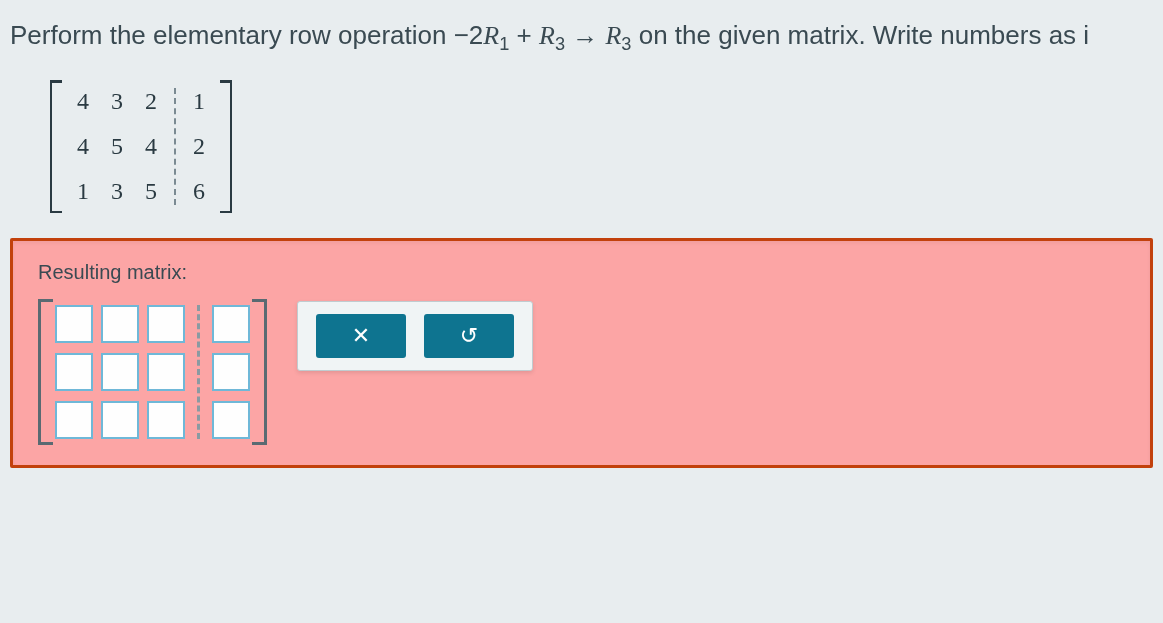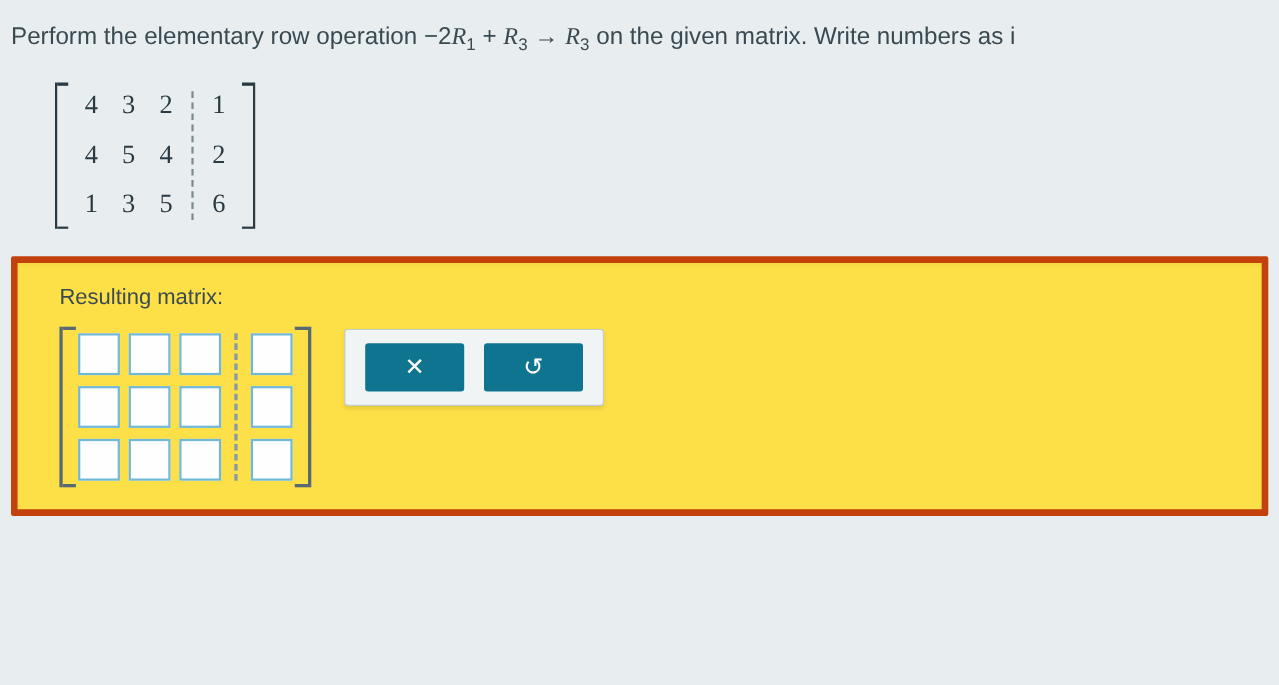--- a/index.html
+++ b/index.html
@@ -5,21 +5,21 @@
   body {
     margin: 0;
     padding: 20px 10px;
     font-family: Arial, Helvetica, sans-serif;
     background: #e8edef;
     color: #3a4a52;
     width: 1163px;
     box-sizing: border-box;
   }
   .instruction {
-    font-size: 22px;
+    font-size: 26px;
     color: #3a4a52;
     margin-bottom: 25px;
     white-space: nowrap;
   }
   .math-var { font-style: italic; font-family: 'Times New Roman', serif; }
   .sub { font-size: 0.7em; vertical-align: sub; }
   .matrix-display {
     display: inline-flex;
     align-items: stretch;
     margin-left: 40px;
@@ -55,23 +55,23 @@
     flex-direction: column;
     gap: 18px;
     padding: 0 8px;
   }
   .mcol span { text-align: center; min-width: 18px; }
   .vdash {
     border-left: 2px dashed #7a8a92;
     margin: 0 6px;
   }
   .answer-area {
-    border: 6px solid #c2410c;
-    background: #fde047;
-    padding: 20px 38px;
+    border: 3px solid #c2410c;
+    background: #fca5a5;
+    padding: 20px 25px;
     border-radius: 2px;
     box-shadow: inset 0 2px 4px rgba(0,0,0,0.05);
   }
   .answer-label {
     font-size: 20px;
     color: #3a4a52;
     margin-bottom: 15px;
   }
   .answer-row {
     display: flex;

